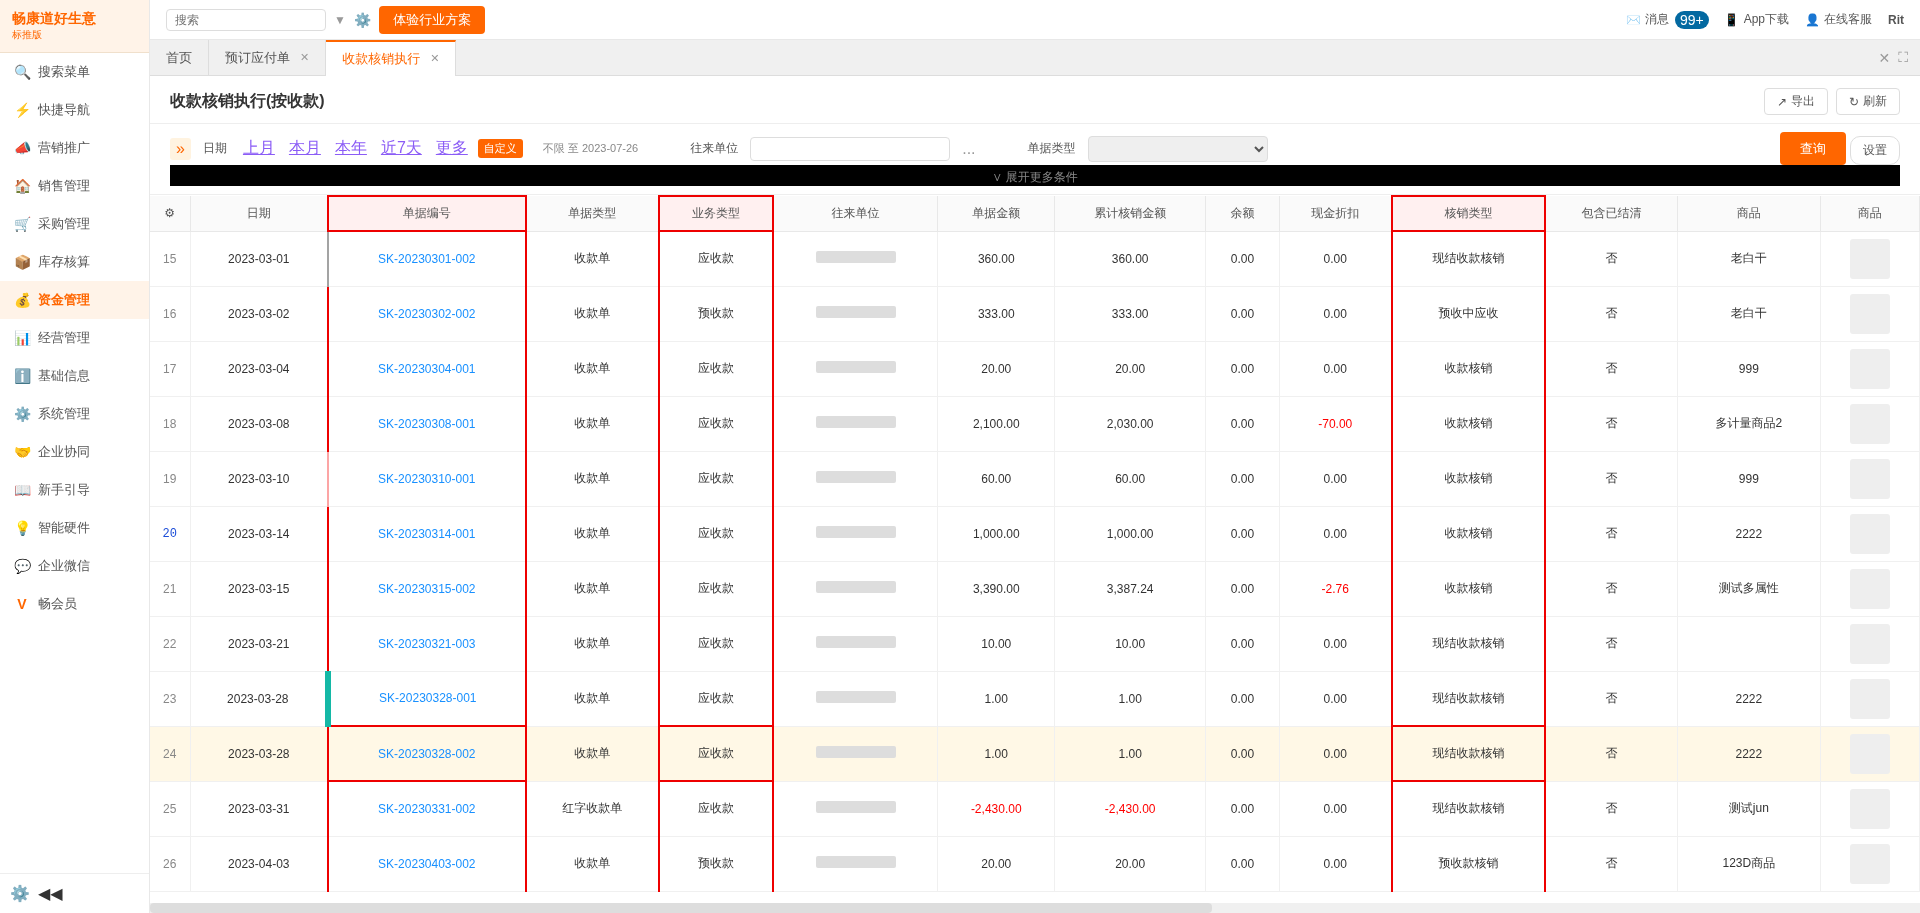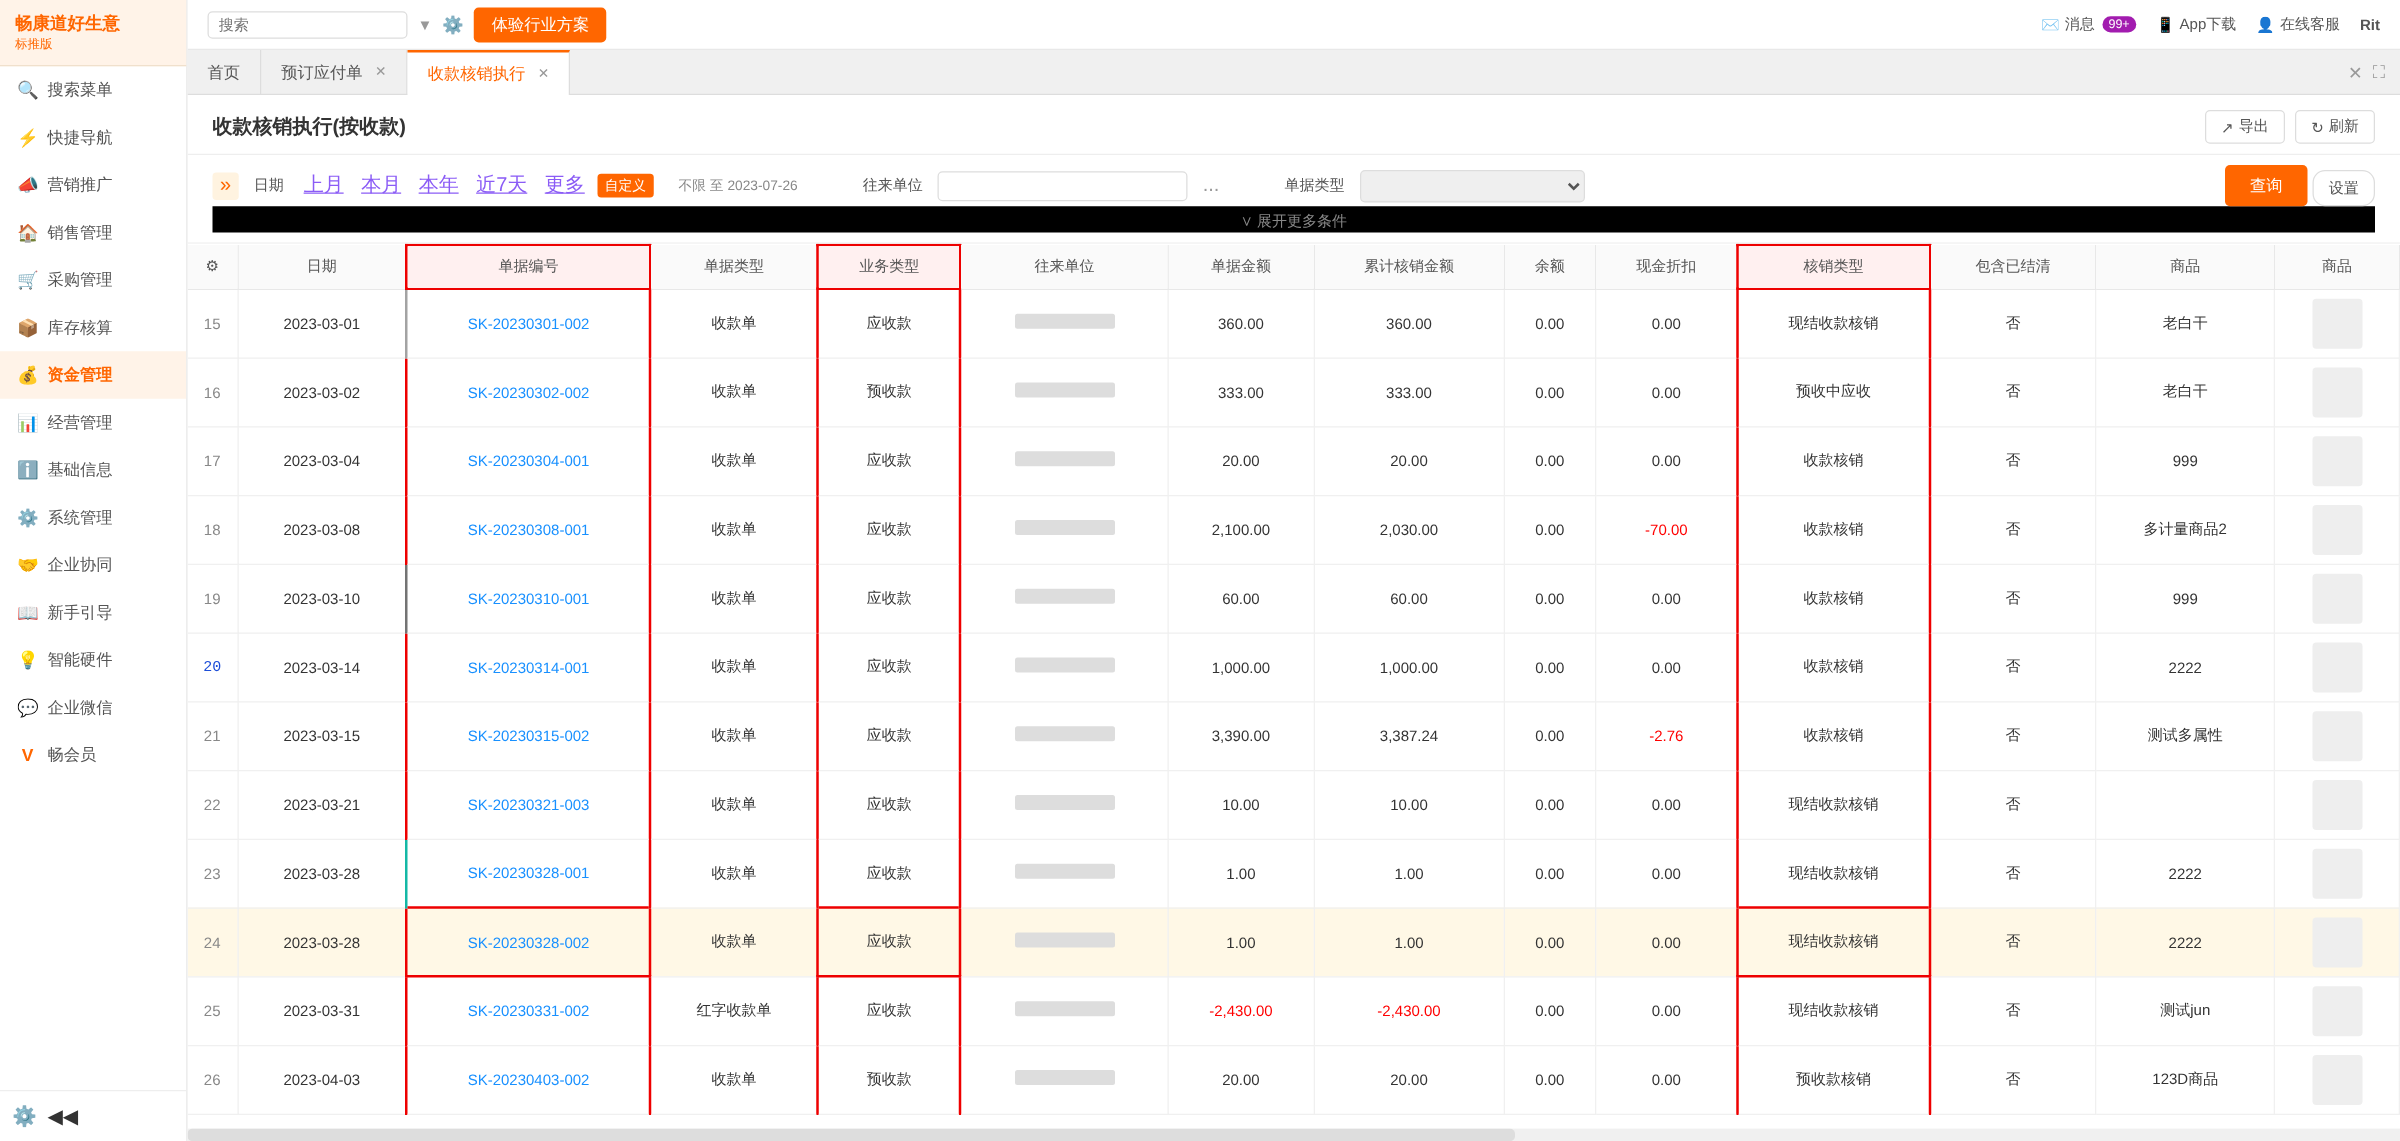--- a/index.html
+++ b/index.html
@@ -19,21 +19,21 @@
 
     
     .main-area { flex: 1; display: flex; flex-direction: column; overflow: hidden; }
     .top-bar { height: 40px; background: #fff; border-bottom: 1px solid #e8e8e8; display: flex; align-items: center; padding: 0 16px; gap: 12px; }
     .top-bar-left { display: flex; align-items: center; gap: 8px; flex: 1; }
     .top-bar-input { border: 1px solid #ddd; border-radius: 4px; padding: 3px 8px; font-size: 12px; color: #999; width: 160px; }
     .top-bar-arrow { color: #999; cursor: pointer; }
     .top-bar-gear { color: #999; cursor: pointer; font-size: 14px; }
     .top-bar-btn { background: #f60; color: #fff; border: none; border-radius: 4px; padding: 5px 14px; font-size: 13px; cursor: pointer; }
     .top-bar-right { display: flex; align-items: center; gap: 16px; color: #555; font-size: 12px; }
-    .badge { background: #a21caf; color: #fff; border-radius: 10px; padding: 1px 5px; font-size: 10px; margin-left: 2px; }
+    .badge { background: #0369a1; color: #fff; border-radius: 10px; padding: 1px 5px; font-size: 14px; margin-left: 2px; }
     .top-bar-right-item { display: flex; align-items: center; gap: 4px; cursor: pointer; }
 
     
     .tab-bar { height: 36px; background: #f0f0f0; display: flex; align-items: center; border-bottom: 1px solid #ddd; }
     .tab { padding: 0 16px; height: 36px; display: flex; align-items: center; gap: 6px; font-size: 13px; cursor: pointer; border-right: 1px solid #ddd; color: #555; }
     .tab.active { background: #fff; color: #f60; border-top: 2px solid #f60; }
     .tab-close { color: #999; font-size: 11px; margin-left: 4px; }
     .tab-bar-actions { margin-left: auto; display: flex; align-items: center; padding-right: 12px; gap: 8px; }
 
     
@@ -333,21 +333,21 @@
               <td>0.00</td>
               <td class="negative">-70.00</td>
               <td style="border-left:2px solid #e00;border-right:2px solid #e00;">收款核销</td>
               <td>否</td>
               <td>多计量商品2</td>
               <td><span style="display:inline-block;width:40px;height:40px;background:#eee;border-radius:3px;vertical-align:middle;"></span></td>
             </tr>
             <tr>
               <td style="color:#888;">19</td>
               <td>2023-03-10</td>
-              <td style="border-left:2px solid #737373;border-right:2px solid #e00;"><a class="link-text">SK-20230310-001</a></td>
+              <td style="border-left:2px solid #fca5a5;border-right:2px solid #e00;"><a class="link-text">SK-20230310-001</a></td>
               <td>收款单</td>
               <td style="border-left:2px solid #e00;border-right:2px solid #e00;">应收款</td>
               <td><span style="display:inline-block;width:80px;height:12px;background:#ddd;border-radius:2px;"></span></td>
               <td class="">60.00</td>
               <td class="">60.00</td>
               <td>0.00</td>
               <td class="">0.00</td>
               <td style="border-left:2px solid #e00;border-right:2px solid #e00;">收款核销</td>
               <td>否</td>
               <td>999</td>
@@ -397,21 +397,21 @@
               <td>0.00</td>
               <td class="">0.00</td>
               <td style="border-left:2px solid #e00;border-right:2px solid #e00;">现结收款核销</td>
               <td>否</td>
               <td></td>
               <td><span style="display:inline-block;width:40px;height:40px;background:#eee;border-radius:3px;vertical-align:middle;"></span></td>
             </tr>
             <tr>
               <td style="color:#888;">23</td>
               <td>2023-03-28</td>
-              <td style="border-left:2px solid #14b8a6;border-right:2px solid #e00;"><a class="link-text">SK-20230328-001</a></td>
+              <td style="border-left:6px solid #14b8a6;border-right:2px solid #e00;"><a class="link-text">SK-20230328-001</a></td>
               <td>收款单</td>
               <td style="border-left:2px solid #e00;border-right:2px solid #e00;">应收款</td>
               <td><span style="display:inline-block;width:80px;height:12px;background:#ddd;border-radius:2px;"></span></td>
               <td class="">1.00</td>
               <td class="">1.00</td>
               <td>0.00</td>
               <td class="">0.00</td>
               <td style="border-left:2px solid #e00;border-right:2px solid #e00;">现结收款核销</td>
               <td>否</td>
               <td>2222</td>

